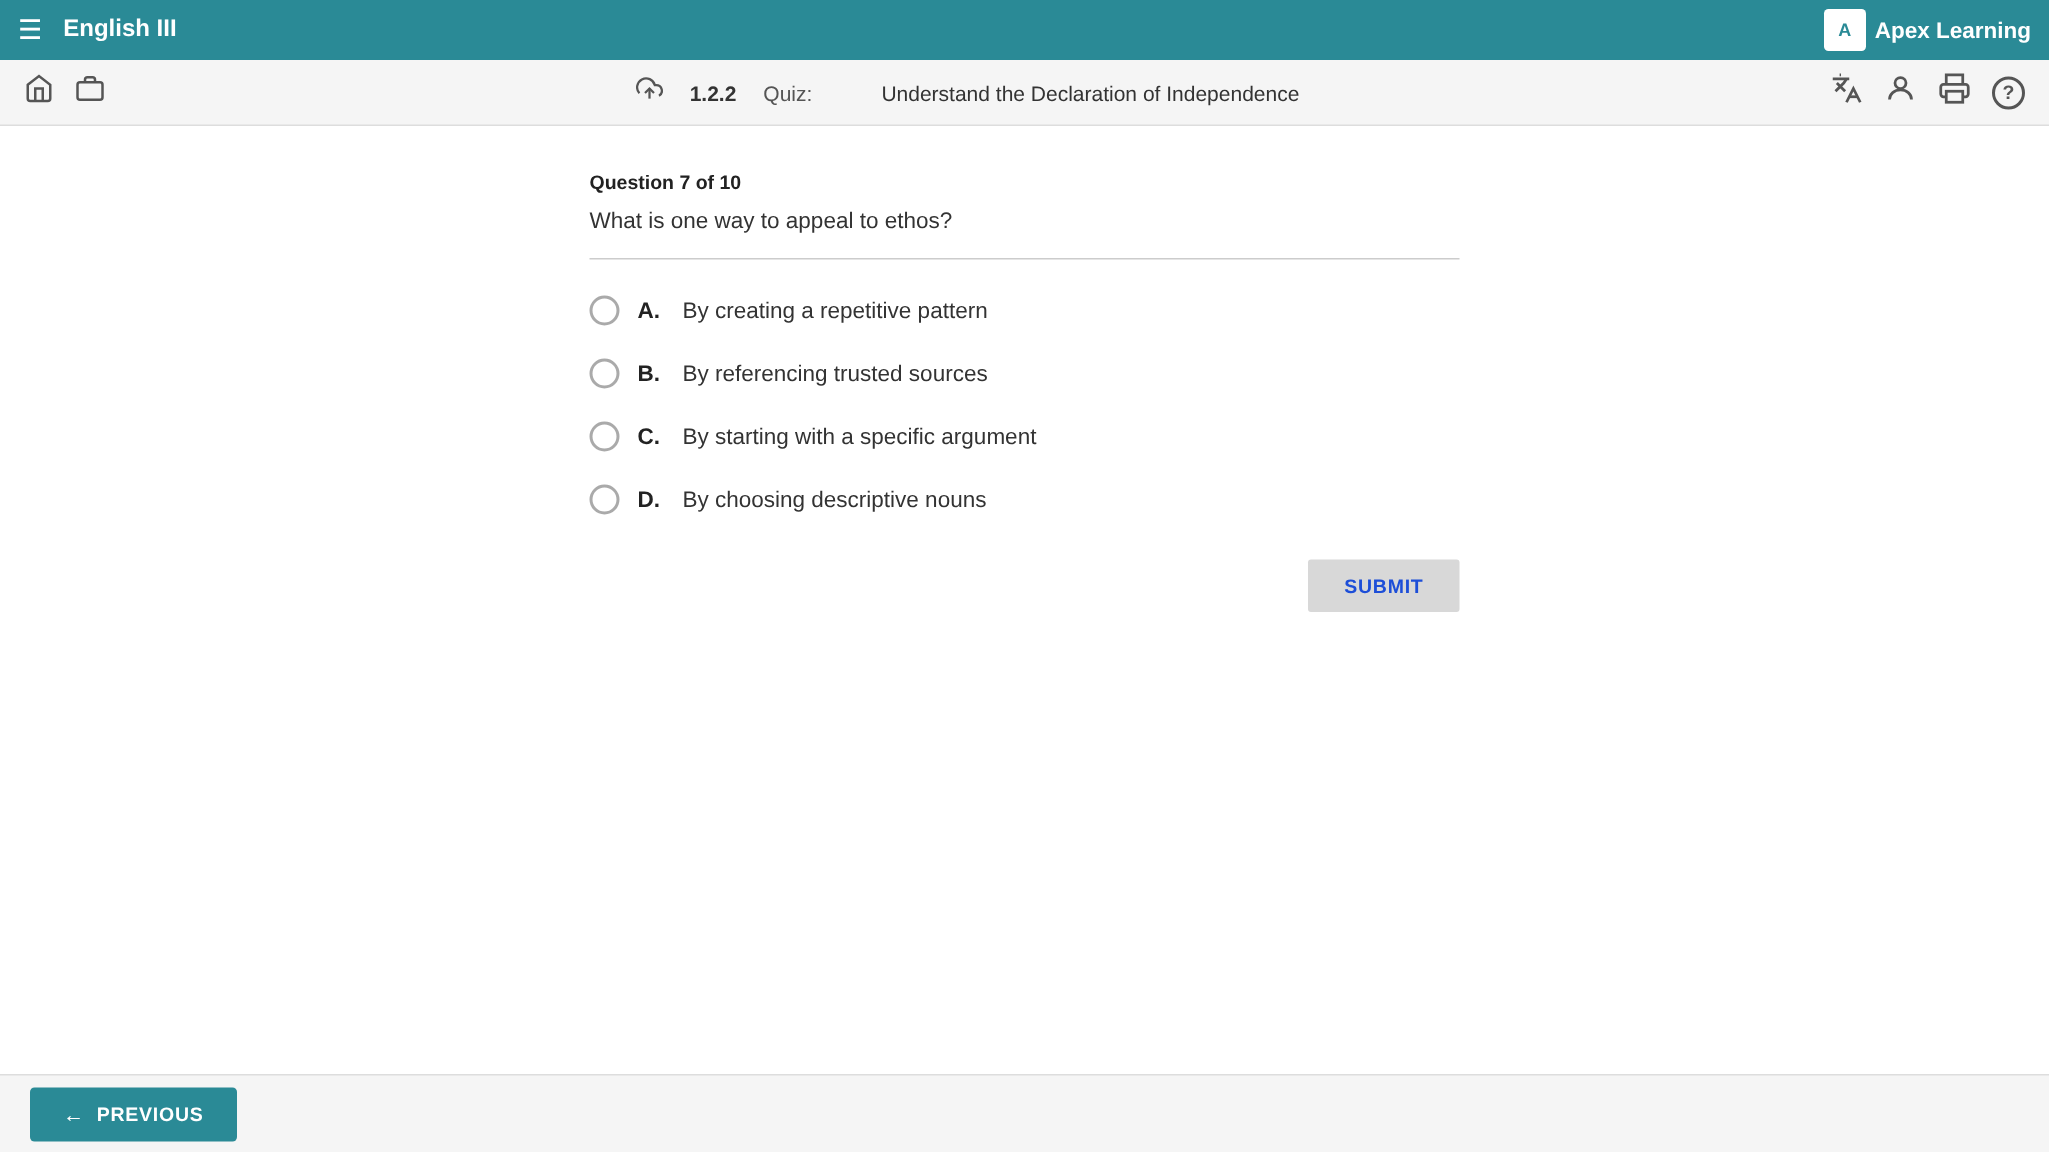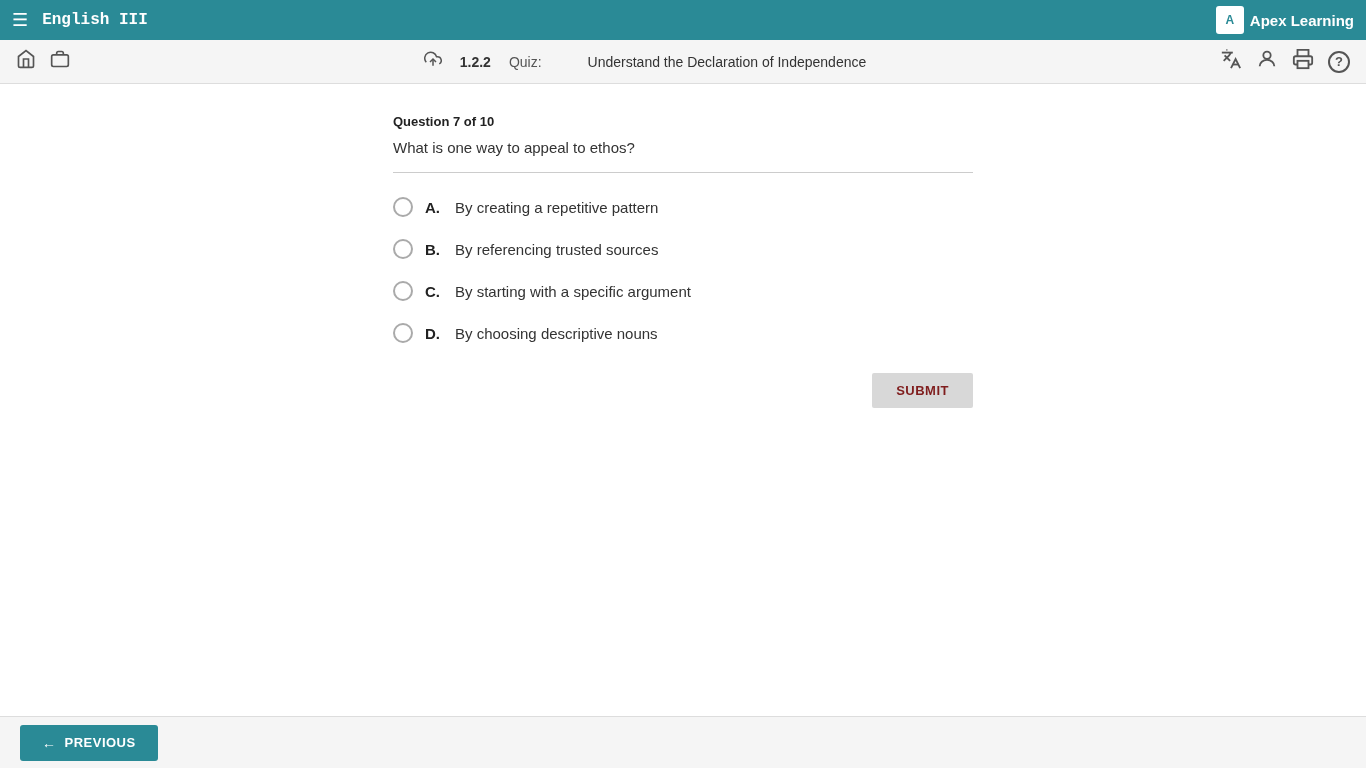--- a/index.html
+++ b/index.html
@@ -9,21 +9,21 @@
     #top-nav {
       background: #2a8a96;
       height: 40px;
       display: flex;
       align-items: center;
       padding: 0 12px;
       justify-content: space-between;
     }
     #top-nav-left { display: flex; align-items: center; gap: 14px; }
     #menu-icon { color: #fff; font-size: 18px; cursor: pointer; }
-    #course-title { color: #fff; font-size: 16px; font-weight: bold; font-family: Liberation Mono, monospace; }
+    #course-title { color: #fff; font-size: 16px; font-weight: bold; }
     #apex-logo { display: flex; align-items: center; gap: 6px; color: #fff; font-size: 15px; font-weight: bold; }
     #apex-logo-icon {
       width: 28px; height: 28px;
       background: #fff;
       border-radius: 3px;
       display: flex; align-items: center; justify-content: center;
       color: #2a8a96; font-weight: bold; font-size: 12px;
     }
 
     
@@ -100,21 +100,21 @@
     }
 
     
     #submit-area {
       display: flex;
       justify-content: flex-end;
       margin-top: 30px;
     }
     #submit-btn {
       background: #d8d8d8;
-      color: #7f1d1d;
+      color: #1d4ed8;
       border: none;
       padding: 10px 24px;
       font-size: 13px;
       font-weight: bold;
       letter-spacing: 0.5px;
       cursor: pointer;
       border-radius: 2px;
     }
 
     

